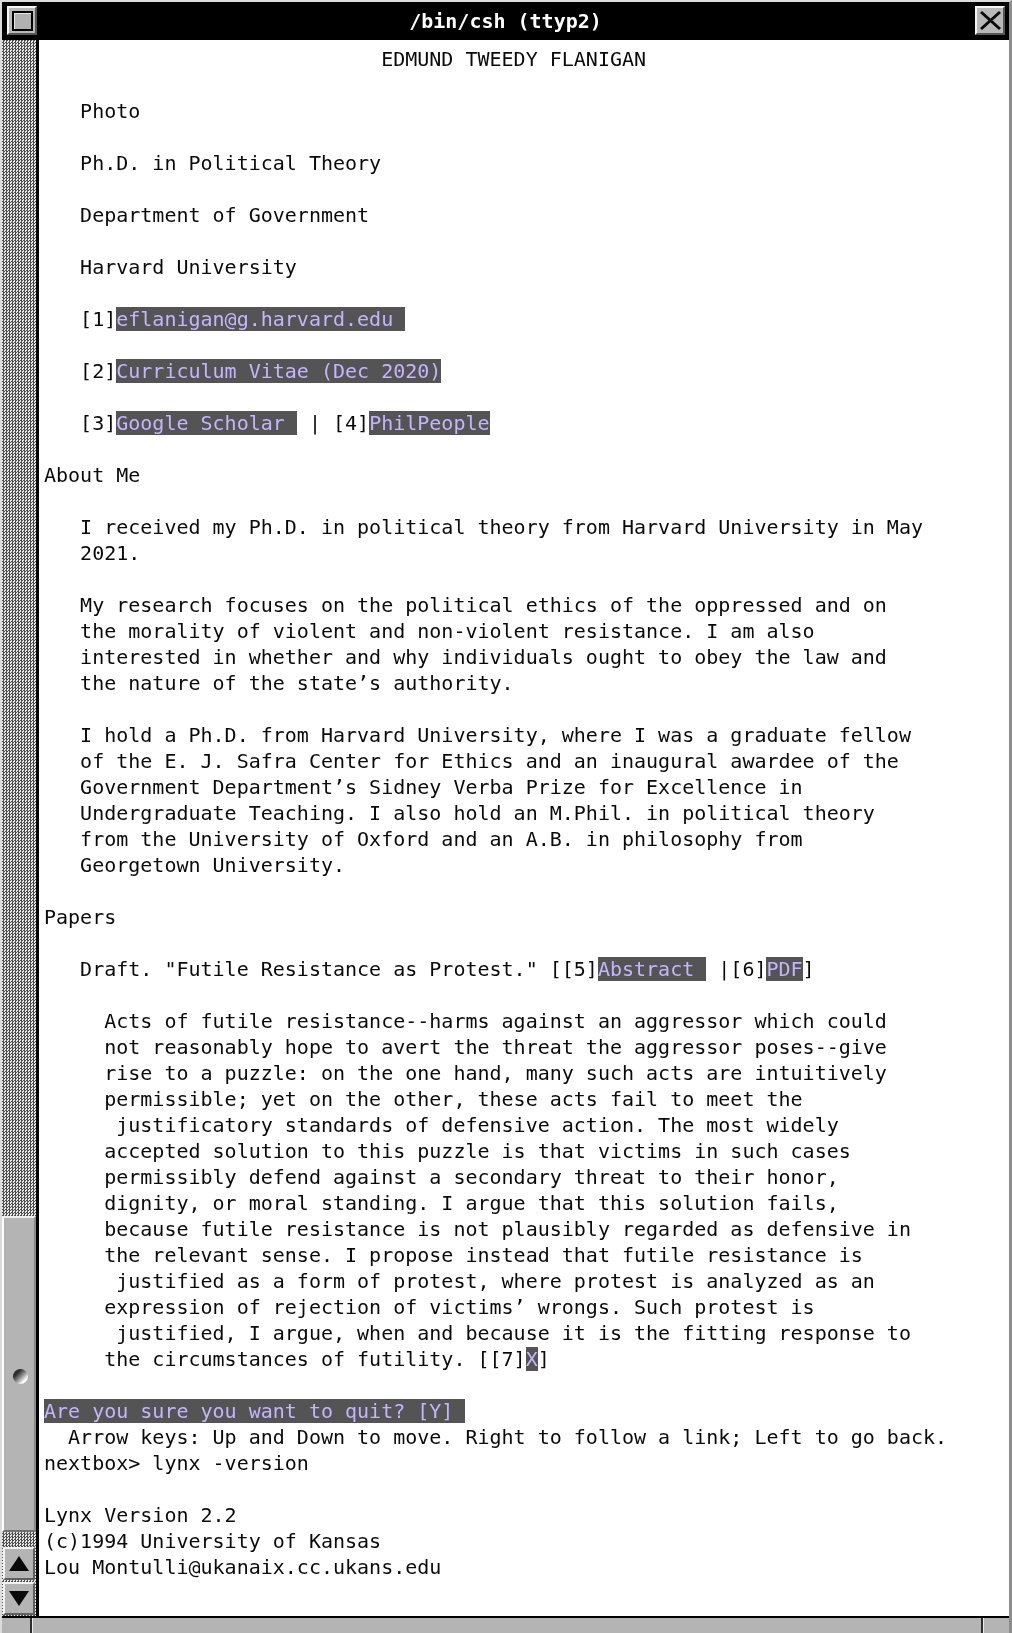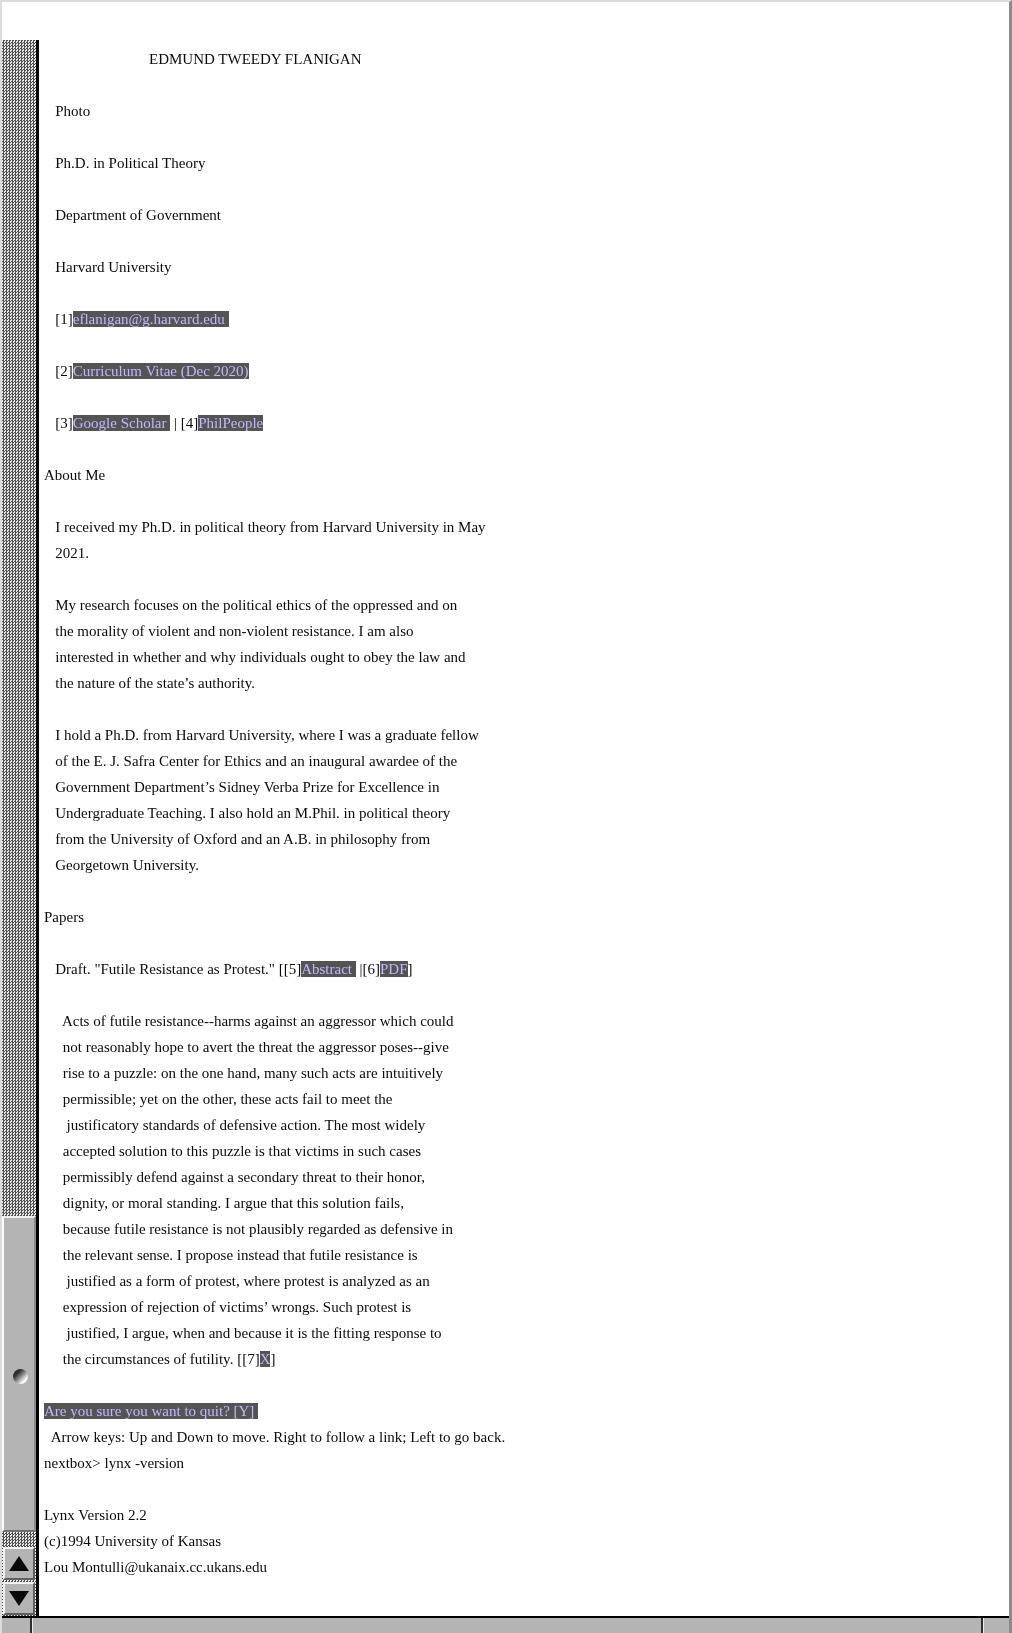--- a/index.html
+++ b/index.html
@@ -56,40 +56,51 @@
   }
   .sb-up{bottom:36px;}
   .sb-down{bottom:1px;}
   .arr{width:0;height:0;border-left:10px solid transparent;border-right:10px solid transparent;}
   .arr-up{border-bottom:15px solid #0a0a0a;}
   .arr-down{border-top:15px solid #0a0a0a;}
   
   .content{position:absolute;left:37px;top:0;right:0;bottom:0;background:#fff;overflow:hidden;}
   .term{
     padding:6px 8px 0 5px;
-    font-size:15px;line-height:26px;color:#0a0a0a;
+    font-size:20px;line-height:26px;color:#0a0a0a;
     white-space:pre;
-    font-family:Liberation Serif, serif;
   }
   .line{height:26px;}
   .hl{background:#545454;color:#c4b5fd;}
   
   .resize-bar{
     position:absolute;left:0;right:0;bottom:0;height:17px;box-sizing:border-box;
     background:#b4b4b4;border-top:2px solid #000;cursor:ns-resize;
   }
   .notch{position:absolute;top:0;bottom:0;width:2px;background:#2e2e2e;box-shadow:1px 0 0 #ececec;}
   .notch-left{left:28px;}
   .notch-right{right:26px;}
 </style>
 </head>
 <body>
 
 <div class="window">
 
+  <div class="titlebar">
+    <div class="title">/bin/csh (ttyp2)</div>
+    <div class="tb-btn mini-btn">
+      <div class="mini-inner"></div>
+    </div>
+    <div class="tb-btn close-btn">
+      <svg class="close-x" width="23" height="21" viewBox="0 0 23 21">
+        <line x1="2" y1="2" x2="21" y2="19" stroke="#0a0a0a" stroke-width="3"></line>
+        <line x1="21" y1="2" x2="2" y2="19" stroke="#0a0a0a" stroke-width="3"></line>
+      </svg>
+    </div>
+  </div>
 
   <div class="main">
     <div class="scrollbar">
       <div class="sb-thumb">
         <div class="dimple"></div>
       </div>
       <div class="sb-btn sb-up">
         <div class="arr arr-up"></div>
       </div>
       <div class="sb-btn sb-down">

